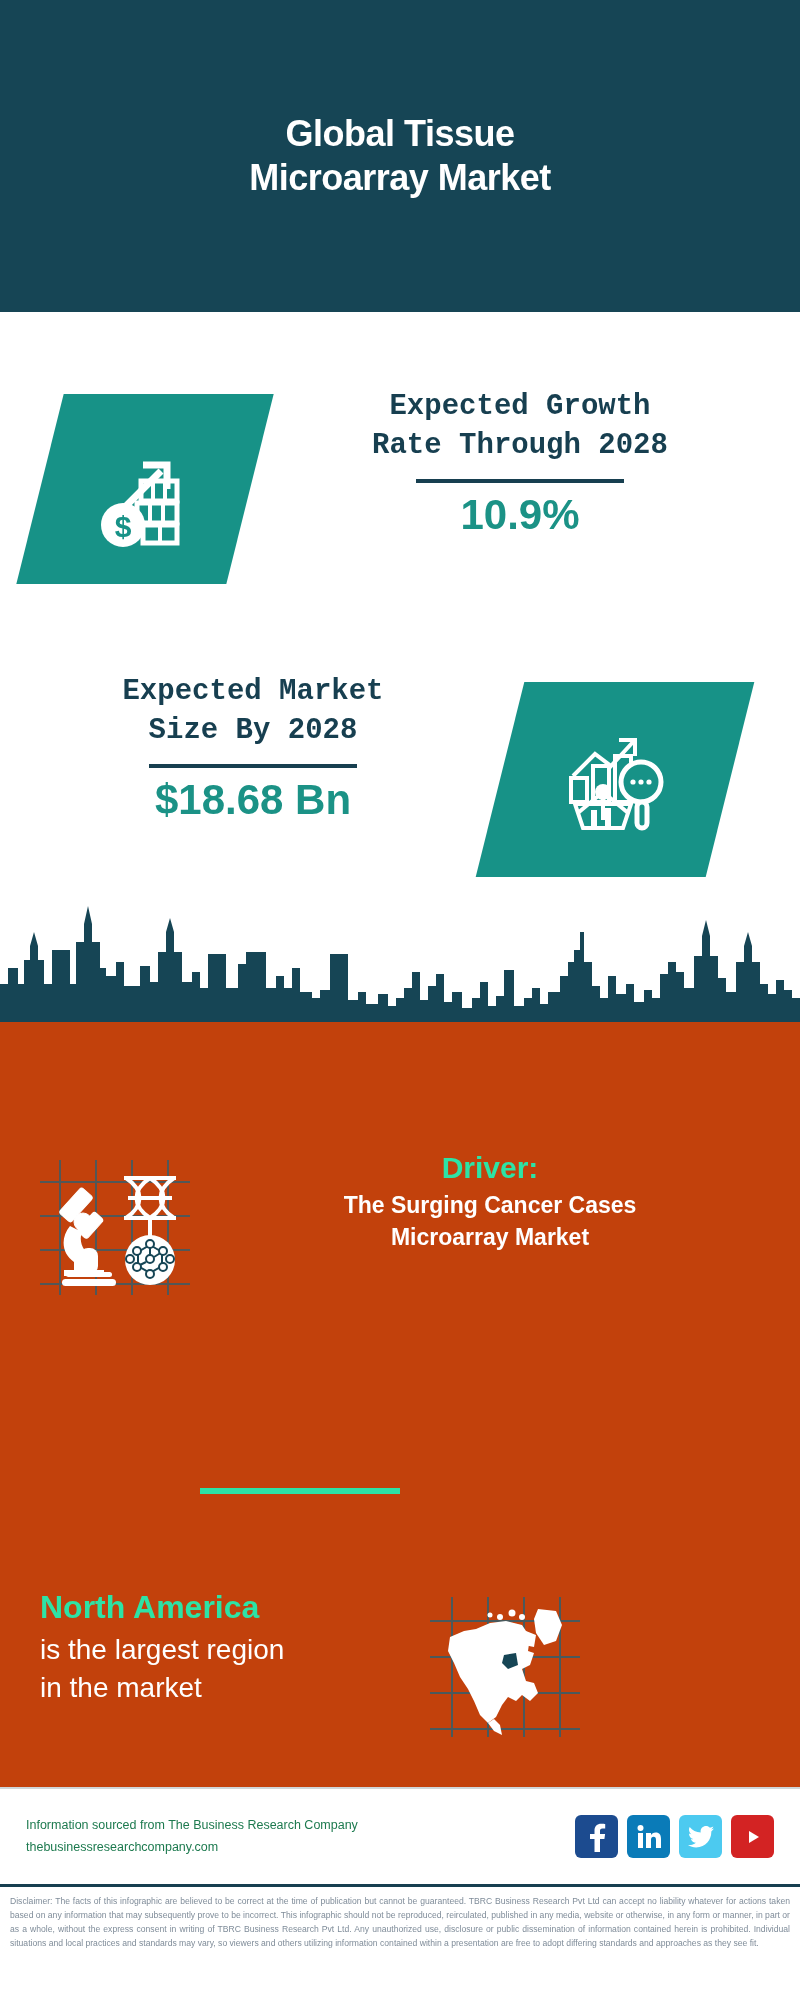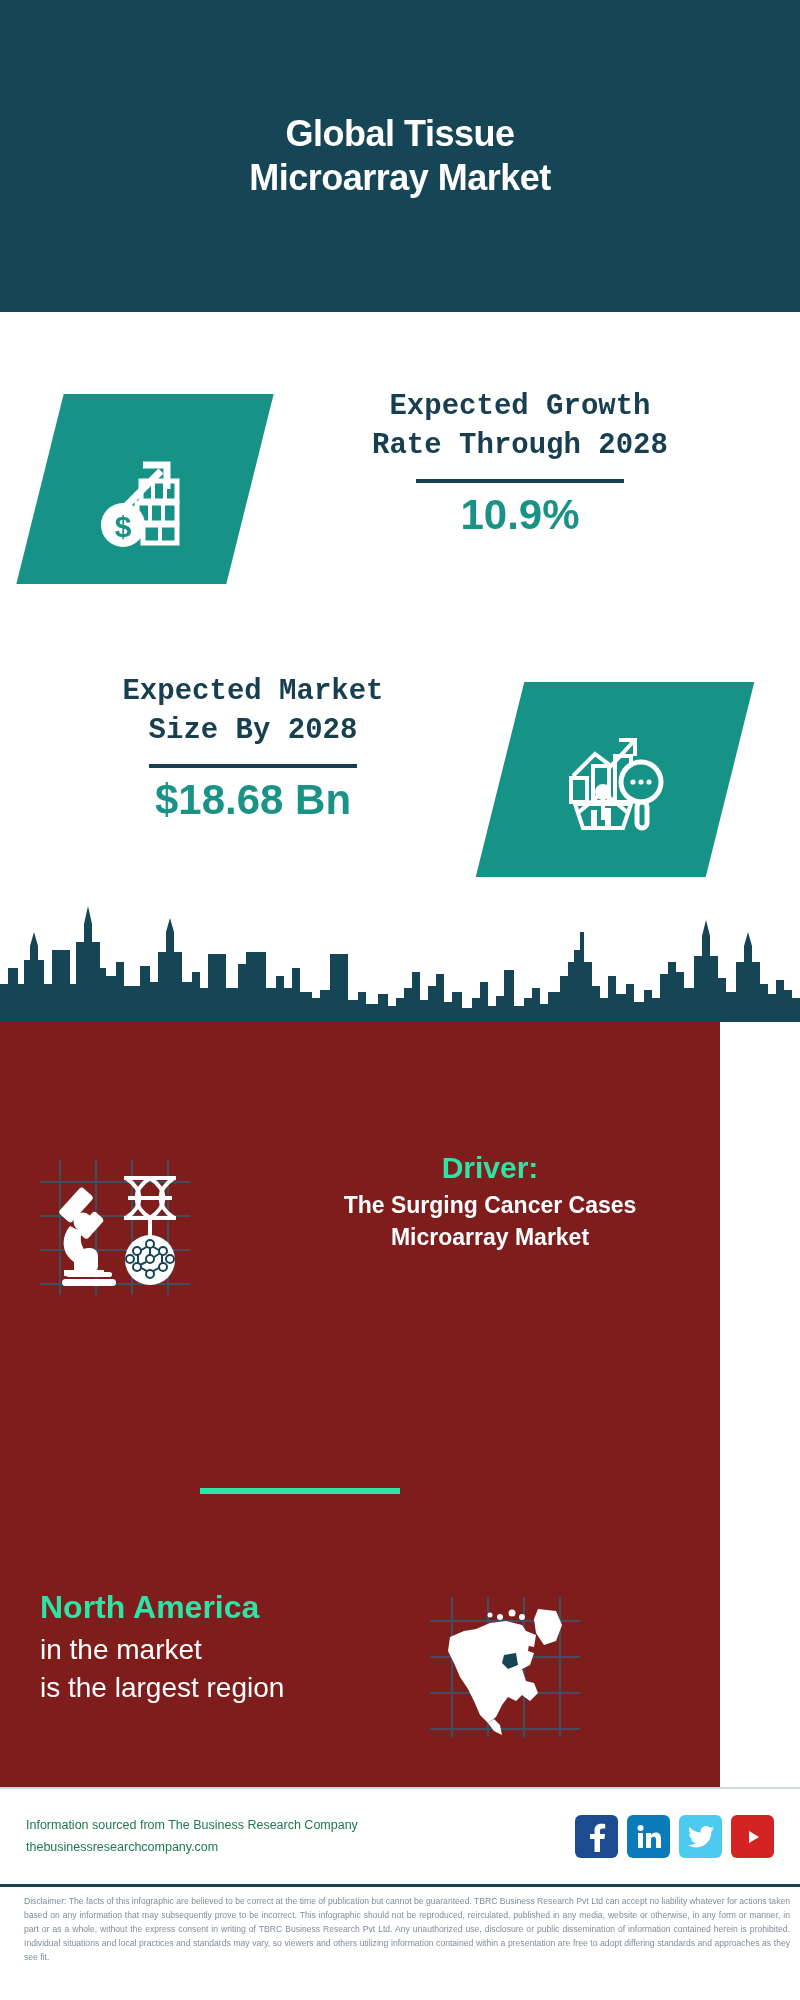--- a/index.html
+++ b/index.html
@@ -61,22 +61,22 @@
     position:absolute; left:500px; top:60px; width:230px; height:195px;
     background:#179287; transform:skewX(-14deg);
   }
   .para-right .icon-holder {
     transform:skewX(14deg); width:100%; height:100%;
     display:flex; align-items:center; justify-content:center;
   }
 
   
   .dark-zone {
-    position:absolute; left:0; top:1012px; width:720px; height:775px;
-    background:#7f1d1d;
+    position:absolute; left:0; top:1012px; width:800px; height:775px;
+    background:#c2410c;
   }
   .skyline { position:absolute; left:0; top:-110px; width:800px; height:120px; }
 
   
   .driver-block { position:absolute; left:0; top:138px; width:800px; }
   .driver-icon-wrap {
     position:absolute; left:40px; top:10px; width:150px; height:135px;
   }
   .driver-text { position:absolute; left:210px; top:0px; width:560px; text-align:center; }
   .driver-heading {
@@ -119,21 +119,21 @@
   }
   .sb-fb { background:#1c4b8f; }
   .sb-li { background:#0a7bb8; }
   .sb-tw { background:#4ccaf0; }
   .sb-yt { background:#d32323; }
 
   
   .disclaimer {
     position:absolute; left:0; top:1884px; width:800px; height:116px;
     background:#ffffff; border-top:3px solid #173f50;
-    padding:7px 10px 0 24px;
+    padding:7px 10px 0 10px;
   }
   .disclaimer p {
     color:#7f8c99; font-size:8.6px; line-height:1.63; text-align:justify;
     font-family:"Liberation Sans", sans-serif;
   }
 </style>
 </head>
 <body>
 
 <div class="page">
@@ -285,22 +285,22 @@
         </div>
       </div>
     </div>
 
     <div class="mint-rule"></div>
 
     <div class="region-block">
       <div class="region-text">
         <div class="region-name">North America</div>
         <div class="region-sub">
+          <div>is the largest region</div>
           <div>in the market</div>
-          <div>is the largest region</div>
         </div>
       </div>
       <div class="map-wrap">
         <svg width="150" height="140" viewBox="0 0 150 140">
           <g stroke="#2c5f70" stroke-width="2" opacity="0.8">
             <line x1="0" y1="24" x2="150" y2="24"></line>
             <line x1="0" y1="60" x2="150" y2="60"></line>
             <line x1="0" y1="96" x2="150" y2="96"></line>
             <line x1="0" y1="132" x2="150" y2="132"></line>
             <line x1="22" y1="0" x2="22" y2="140"></line>

